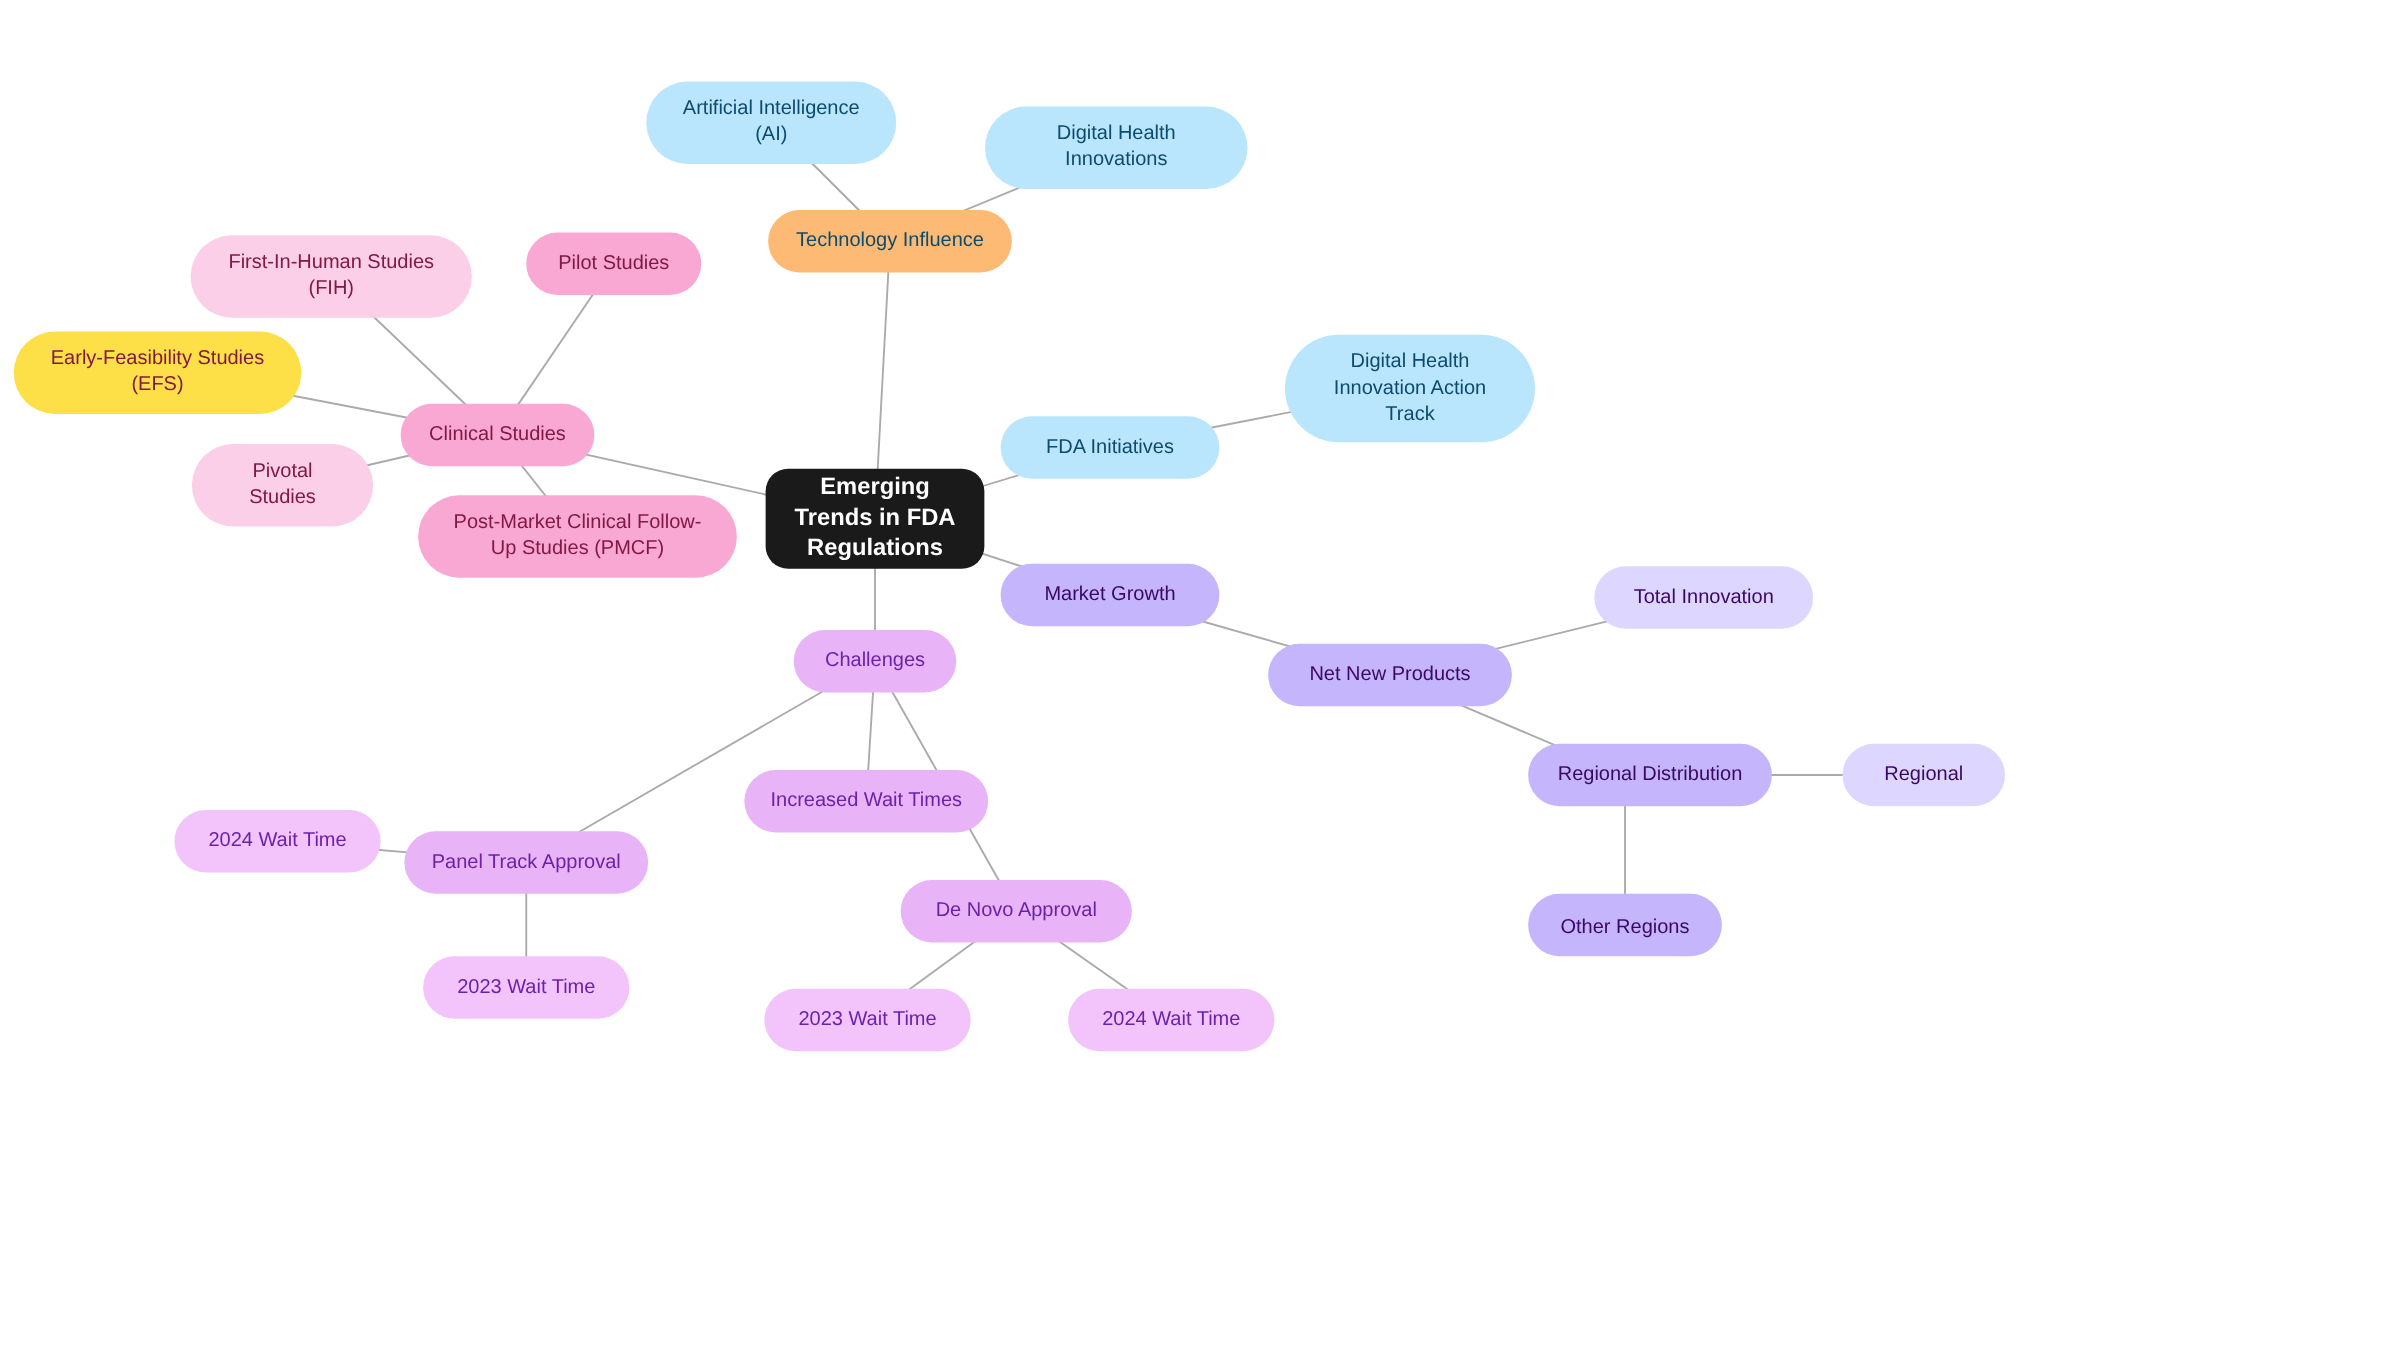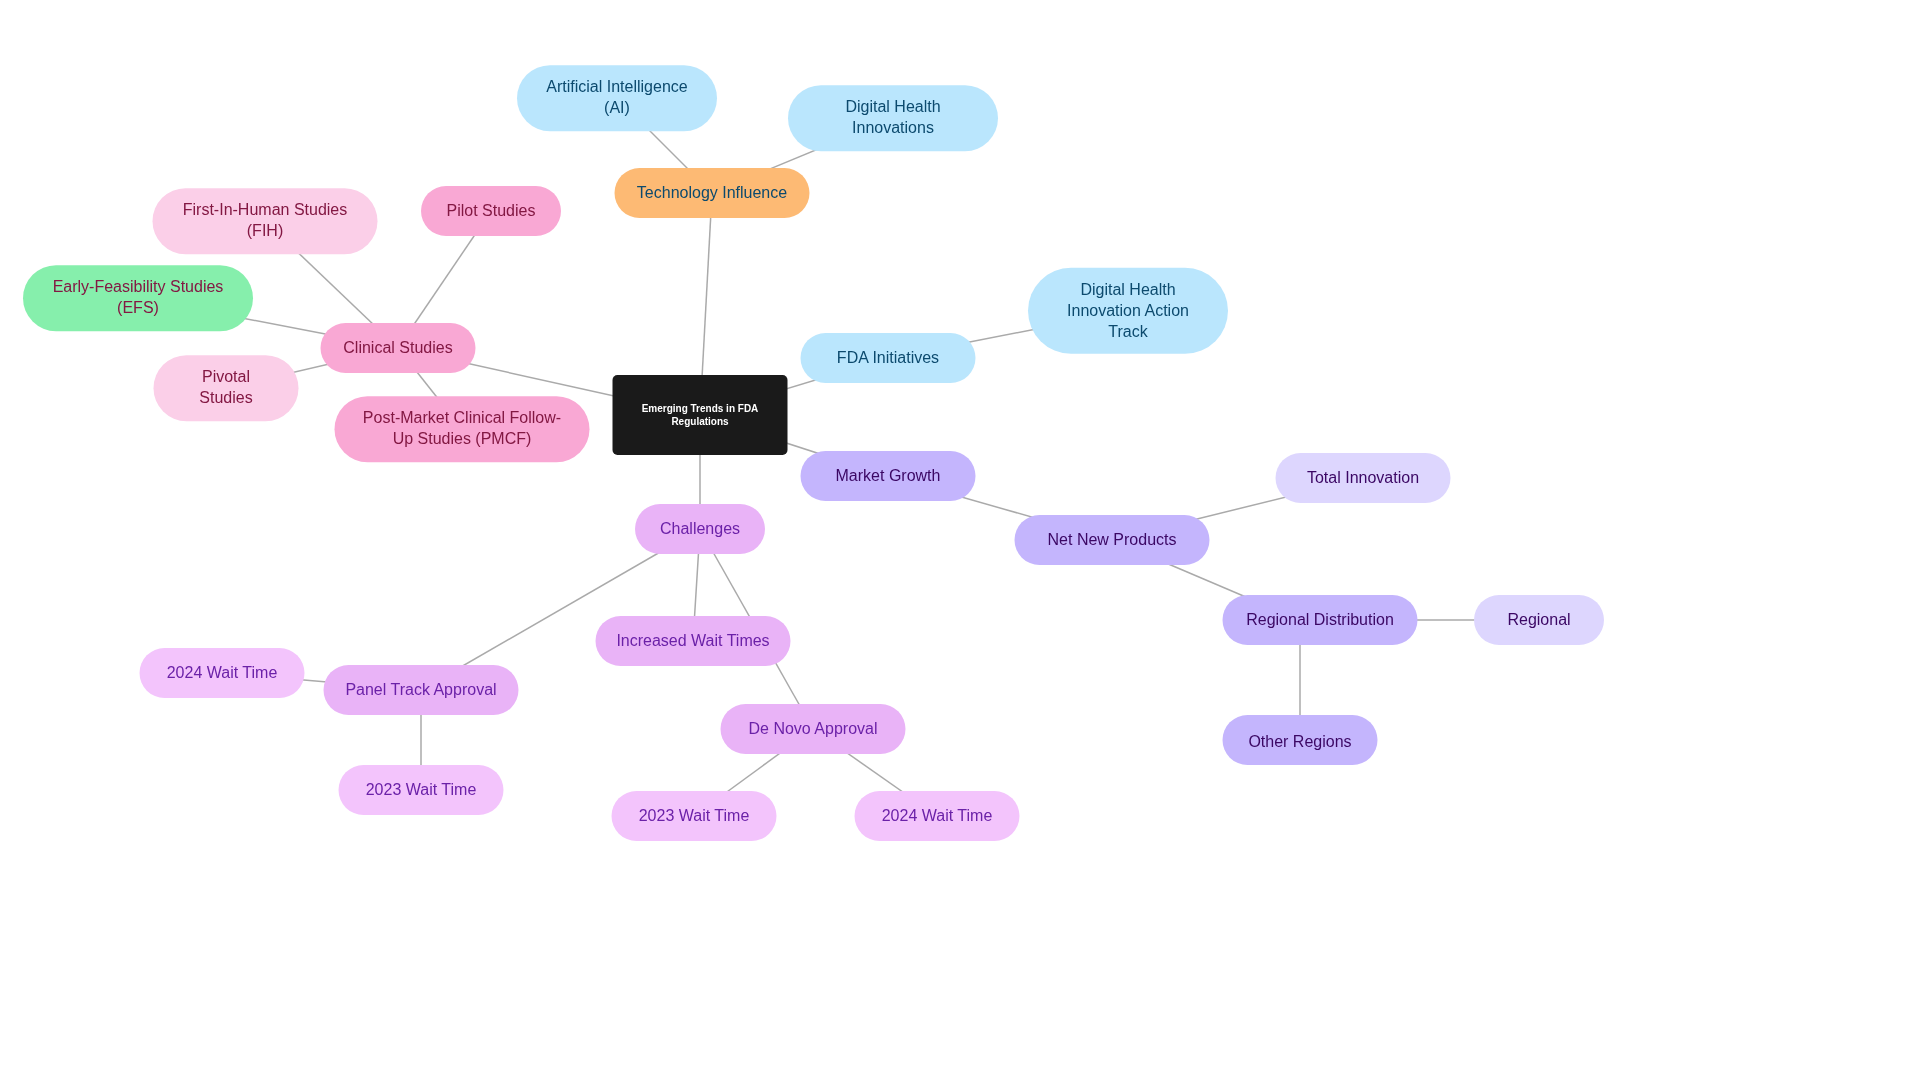--- a/index.html
+++ b/index.html
@@ -63,21 +63,21 @@
       <line x1="700" y1="415" x2="700" y2="529" stroke="#aaa" stroke-width="1.5"></line>
       <line x1="700" y1="529" x2="693" y2="641" stroke="#aaa" stroke-width="1.5"></line>
       <line x1="700" y1="529" x2="421" y2="690" stroke="#aaa" stroke-width="1.5"></line>
       <line x1="421" y1="690" x2="222" y2="673" stroke="#aaa" stroke-width="1.5"></line>
       <line x1="421" y1="690" x2="421" y2="790" stroke="#aaa" stroke-width="1.5"></line>
       <line x1="700" y1="529" x2="813" y2="729" stroke="#aaa" stroke-width="1.5"></line>
       <line x1="813" y1="729" x2="694" y2="816" stroke="#aaa" stroke-width="1.5"></line>
       <line x1="813" y1="729" x2="937" y2="816" stroke="#aaa" stroke-width="1.5"></line>
     </svg>
   <div id="nodes-layer">
-      <div class="node" style="left: 700px; top: 415px; background-color: rgb(26, 26, 26); color: rgb(255, 255, 255); width: 175px; min-height: 50px; border-radius: 5px; font-weight: 600; font-size: 10px; height: 80px;">
+      <div class="node" style="left: 700px; top: 415px; background-color: rgb(26, 26, 26); color: rgb(255, 255, 255); width: 175px; min-height: 50px; border-radius: 18px; font-weight: 600; font-size: 19px; height: 80px;">
         <span>Emerging Trends in FDA Regulations</span>
       </div>
       <div class="node" style="left: 617px; top: 98px; background-color: rgb(186, 230, 253); color: rgb(12, 74, 110); width: 200px; min-height: 50px;">
         <span>Artificial Intelligence (AI)</span>
       </div>
       <div class="node" style="left: 893px; top: 118px; background-color: rgb(186, 230, 253); color: rgb(12, 74, 110); width: 210px; min-height: 50px; text-align: center;">
         <span>Digital Health Innovations</span>
       </div>
       <div class="node" style="left: 712px; top: 193px; background-color: #fdba74; color: rgb(12, 74, 110); width: 195px; min-height: 50px;">
         <span>Technology Influence</span>
@@ -108,21 +108,21 @@
       </div>
       <div class="node" style="left: 398px; top: 348px; background-color: rgb(249, 168, 212); color: rgb(131, 24, 67); width: 155px; min-height: 50px;">
         <span>Clinical Studies</span>
       </div>
       <div class="node" style="left: 491px; top: 211px; background-color: rgb(249, 168, 212); color: rgb(131, 24, 67); width: 140px; min-height: 50px;">
         <span>Pilot Studies</span>
       </div>
       <div class="node" style="left: 265px; top: 221px; background-color: rgb(251, 207, 232); color: rgb(131, 24, 67); width: 225px; min-height: 50px;">
         <span>First-In-Human Studies (FIH)</span>
       </div>
-      <div class="node" style="left: 138px; top: 298px; background-color: #86efac; color: rgb(131, 24, 67); width: 230px; min-height: 50px;">
+      <div class="node" style="left: 126px; top: 298px; background-color: #fde047; color: rgb(131, 24, 67); width: 230px; min-height: 50px;">
         <span>Early-Feasibility Studies (EFS)</span>
       </div>
       <div class="node" style="left: 226px; top: 388px; background-color: rgb(251, 207, 232); color: rgb(131, 24, 67); width: 145px; min-height: 50px;">
         <span>Pivotal Studies</span>
       </div>
       <div class="node" style="left: 462px; top: 429px; background-color: rgb(249, 168, 212); color: rgb(131, 24, 67); width: 255px; min-height: 50px;">
         <span>Post-Market Clinical Follow-Up Studies (PMCF)</span>
       </div>
       <div class="node" style="left: 700px; top: 529px; background-color: rgb(233, 179, 247); color: rgb(107, 33, 168); width: 130px; min-height: 50px;">
         <span>Challenges</span>

